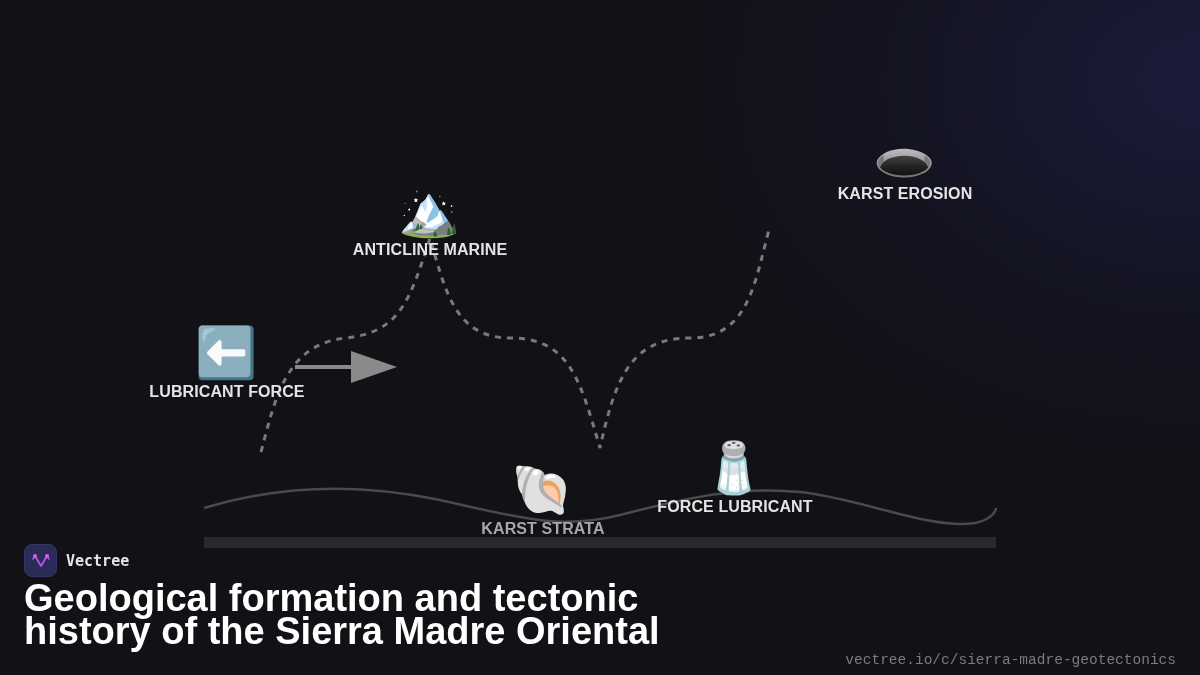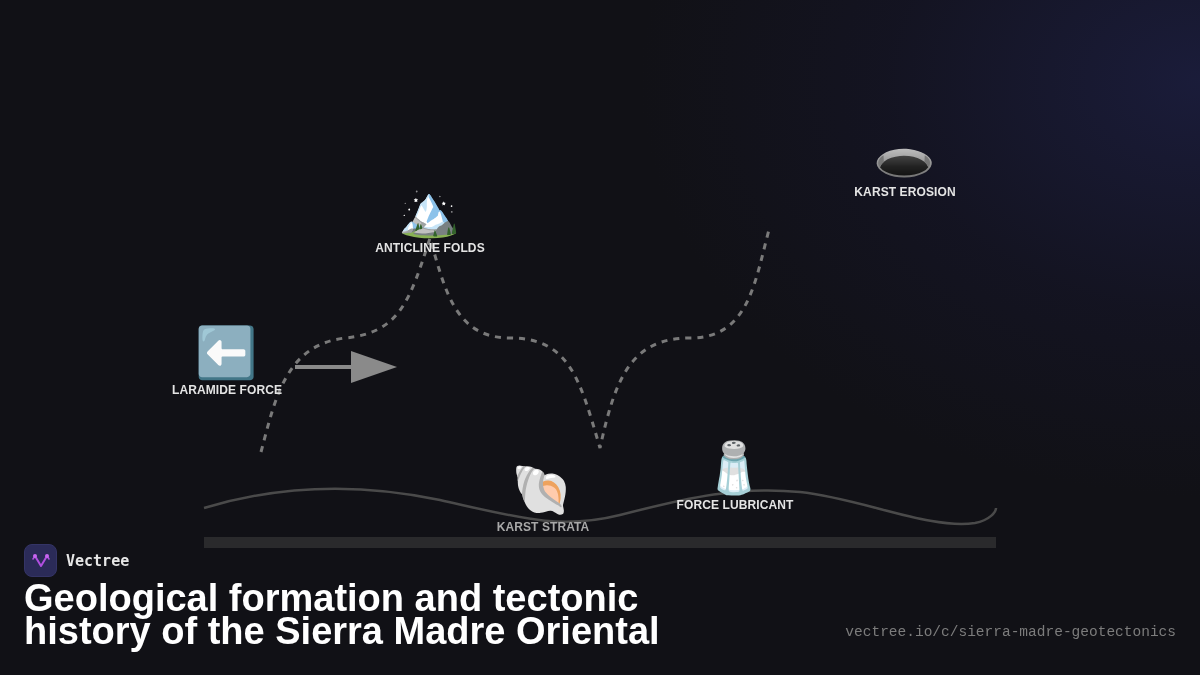--- a/index.html
+++ b/index.html
@@ -12,37 +12,37 @@
     position: absolute; inset: 0;
     background:
       radial-gradient(ellipse 700px 520px at 1200px 80px, rgba(28,30,64,0.85) 0%, rgba(22,22,44,0.5) 45%, rgba(17,17,22,0) 80%);
   }
   svg.diagram { position: absolute; left: 0; top: 0; }
   .node { position: absolute; text-align: center; transform: translateX(-50%); }
   .node .emoji { font-size: 50px; line-height: 56px; display: block; }
   .node .label {
     display: block; margin-top: 2px;
     font-family: "Liberation Sans", sans-serif; font-weight: bold;
-    font-size: 12px; color: #e4e4e4; white-space: nowrap; letter-spacing: 0.1px;
+    font-size: 16px; color: #e4e4e4; white-space: nowrap; letter-spacing: 0.1px;
   }
   .node.dim .label { color: #a8a8a8; }
   .brand { position: absolute; left: 24px; top: 544px; display: flex; align-items: center; gap: 9px; }
   .logo {
     width: 33px; height: 33px; border-radius: 8px;
     background: #2b2b58; border: 1px solid #343466;
     display: flex; align-items: center; justify-content: center; box-sizing: border-box;
   }
   .brand-name { font-family: "DejaVu Sans Mono", monospace; font-weight: bold; font-size: 15px; color: #e6e6e6; }
   .title {
     position: absolute; left: 24px; top: 582px; margin: 0;
     font-family: Liberation Sans, sans-serif; font-weight: bold;
     font-size: 38px; line-height: 33px; color: #ffffff; white-space: pre;
   }
   .url {
-    position: absolute; right: 24px; top: 624px;
+    position: absolute; right: 24px; top: 652px;
     font-family: "Liberation Mono", monospace; font-size: 14.5px; color: #7c7c7c;
   }
 </style>
 </head>
 <body>
 
 <div class="bg-glow"></div>
 
 <svg class="diagram" width="1200" height="675">
 
@@ -55,26 +55,26 @@
            C615,380 630,338 690,338 C750,338 755,280 770,226" fill="none" stroke="#7a7a7a" stroke-width="3" stroke-dasharray="6 6"></path>
 
   <g>
     <line x1="295" y1="367" x2="355" y2="367" stroke="#8a8a8a" stroke-width="4"></line>
     <polygon points="351,351 397,367 351,383" fill="#8a8a8a"></polygon>
   </g>
 </svg>
 
 <div class="node" style="left:227px; top:325px;">
   <span class="emoji">⬅️</span>
-  <span class="label">LARAMIDE FORCE</span>
+  <span class="label">LUBRICANT FORCE</span>
 </div>
 
 <div class="node" style="left:430px; top:183px;">
   <span class="emoji">🏔️</span>
-  <span class="label">ANTICLINE FOLDS</span>
+  <span class="label">ANTICLINE MARINE</span>
 </div>
 
 <div class="node" style="left:905px; top:127px;">
   <span class="emoji">🕳️</span>
   <span class="label">KARST EROSION</span>
 </div>
 
 <div class="node dim" style="left:543px; top:462px;">
   <span class="emoji">🐚</span>
   <span class="label">KARST STRATA</span>

